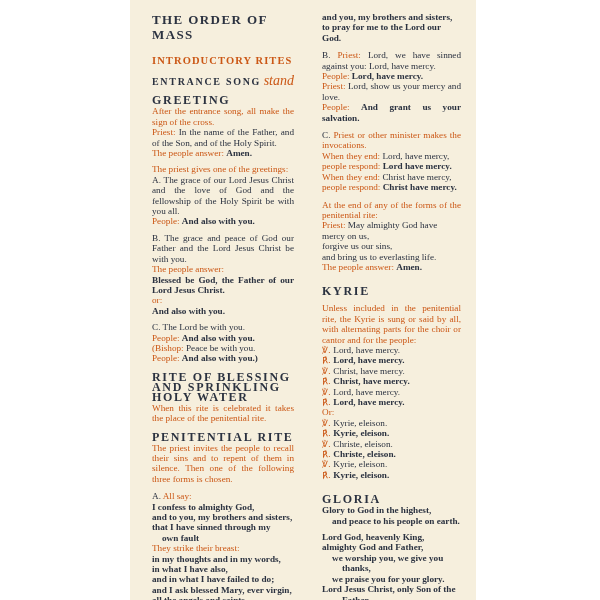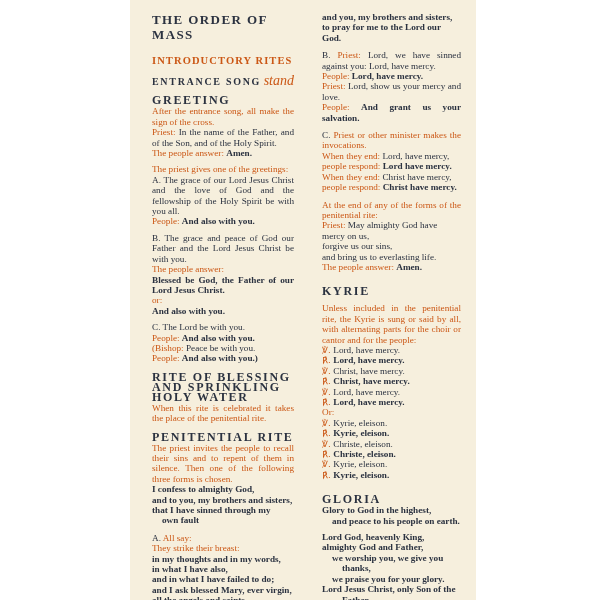--- a/index.html
+++ b/index.html
@@ -67,27 +67,27 @@
       <div class="blk prose"><span class="red">or:</span></div>
       <div class="blk prose"><span class="b">And also with you.</span></div>
       <div class="blk prose" style="margin-top: 6px;"><span class="ink">C. The Lord be with you.</span></div>
       <div class="blk prose"><span class="red">People: </span><span class="b">And also with you.</span></div>
       <div class="blk prose"><span class="red">(Bishop: </span><span class="ink">Peace be with you.</span></div>
       <div class="blk prose"><span class="red">People: </span><span class="b">And also with you.)</span></div>
       <div class="blk heading" style="margin-top: 8px;">RITE OF BLESSING AND SPRINKLING HOLY WATER</div>
       <div class="blk prose" style="margin-top: 1px;"><span class="red">When this rite is celebrated it takes the place of the penitential rite.</span></div>
       <div class="blk heading" style="margin-top: 8px;">PENITENTIAL RITE</div>
       <div class="blk prose" style="margin-top: 1px;"><span class="red">The priest invites the people to recall their sins and to repent of them in silence. Then one of the following three forms is chosen.</span></div>
+      <div class="blk prose" style="margin-top: 7px;"><span class="ink">A. </span><span class="red">All say:</span></div>
       <div class="blk verse">
         <div class="vline"><span class="b">I confess to almighty God,</span></div>
         <div class="vline"><span class="b">and to you, my brothers and sisters,</span></div>
         <div class="vline"><span class="b">that I have sinned through my</span></div>
         <div class="vline ind1"><span class="b">own fault</span></div>
       </div>
-      <div class="blk prose" style="margin-top: 7px;"><span class="ink">A. </span><span class="red">All say:</span></div>
       <div class="blk prose"><span class="red">They strike their breast:</span></div>
       <div class="blk verse">
         <div class="vline"><span class="b">in my thoughts and in my words,</span></div>
         <div class="vline"><span class="b">in what I have also,</span></div>
         <div class="vline"><span class="b">and in what I have failed to do;</span></div>
         <div class="vline"><span class="b">and I ask blessed Mary, ever virgin,</span></div>
         <div class="vline"><span class="b">all the angels and saints,</span></div>
       </div>
     </div>
   <div class="col col1">

